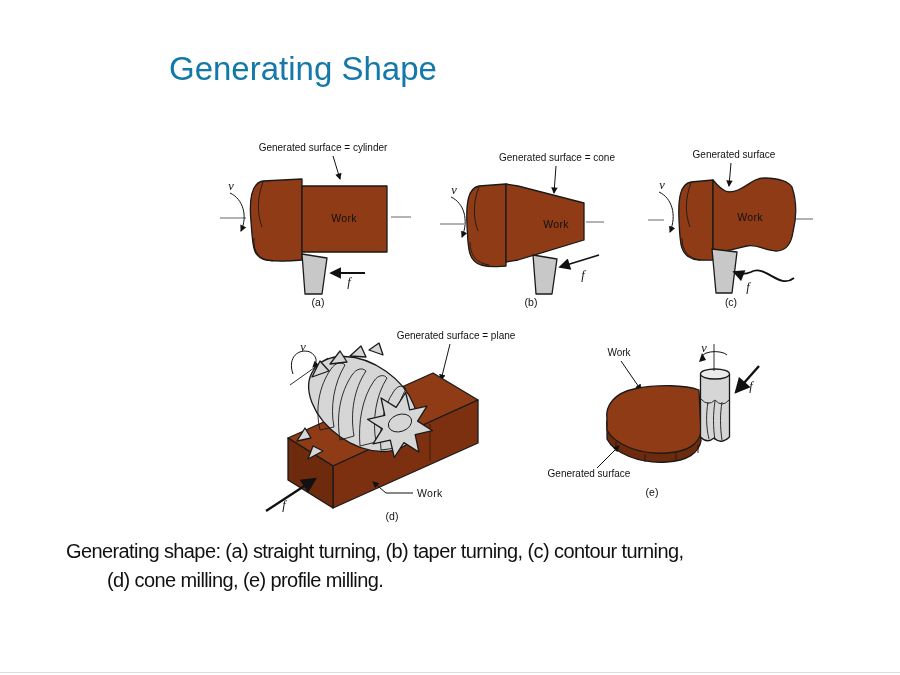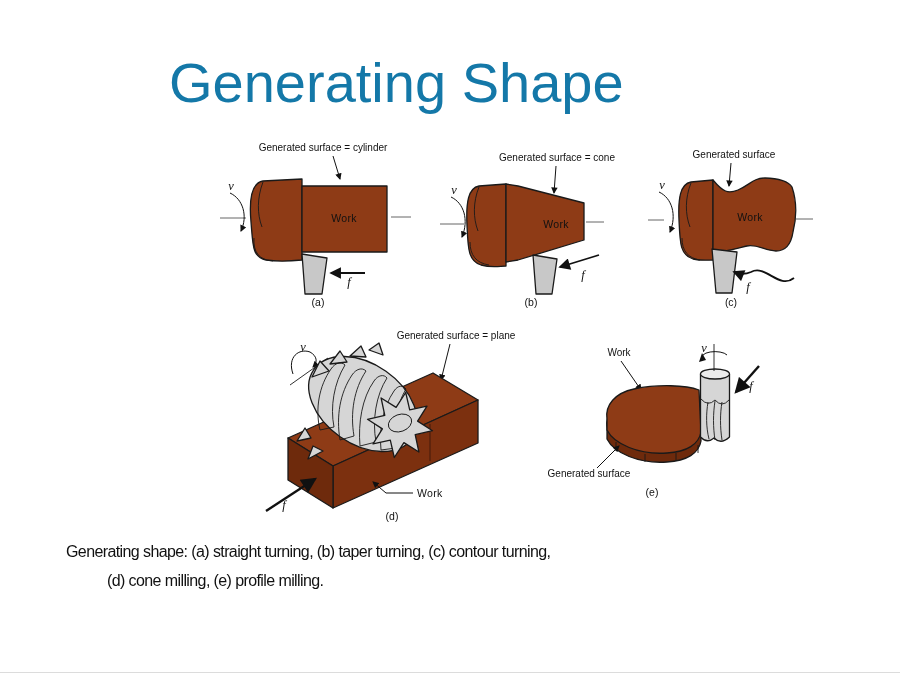--- a/index.html
+++ b/index.html
@@ -1,32 +1,32 @@
 <!DOCTYPE html>
 <html><head>
 <meta charset="utf-8">
 <style>
   html,body{margin:0;padding:0;background:#ffffff;}
   #slide{position:relative;width:900px;height:675px;background:#ffffff;overflow:hidden;
          font-family:"Liberation Sans",sans-serif;}
-  #title{position:absolute;left:169px;top:50px;margin:0;font-size:56px;font-weight:400;
+  #title{position:absolute;left:169px;top:50px;margin:0;font-size:33px;font-weight:400;
          color:#1478a8;letter-spacing:0px;white-space:nowrap;}
   #fig{position:absolute;left:0;top:0;}
   .lbl{font-family:"Liberation Sans",sans-serif;font-size:10px;fill:#111;}
   .work{font-family:"Liberation Sans",sans-serif;font-size:10.5px;fill:#111;letter-spacing:.3px;}
   .vf{font-family:"Liberation Serif",serif;font-style:italic;font-size:12.5px;fill:#111;}
   .tag{font-family:"Liberation Sans",sans-serif;font-size:10.5px;fill:#111;}
   .ol{stroke:#1a1a1a;stroke-width:1.3;stroke-linejoin:round;}
   .thin{stroke:#1a1a1a;stroke-width:.9;fill:none;}
   .ld{stroke:#111;stroke-width:1;fill:none;}
   .cl{stroke:#555;stroke-width:.9;}
   .f1{stroke:#111;stroke-width:1.8;fill:none;}
   .f2{stroke:#111;stroke-width:2.4;fill:none;}
   #caption{position:absolute;left:66px;top:537px;width:820px;color:#111;
-           font-size:16px;line-height:29px;letter-spacing:-0.6px;white-space:nowrap;}
+           font-size:20px;line-height:29px;letter-spacing:-0.6px;white-space:nowrap;}
   #caption .indent{padding-left:41px;}
   #bottom-line{position:absolute;left:0;top:672px;width:900px;height:1px;background:#dcdcdc;}
 </style>
 </head>
 <body>
 
 <div id="slide">
 
   <h1 id="title">Generating Shape</h1>
 

